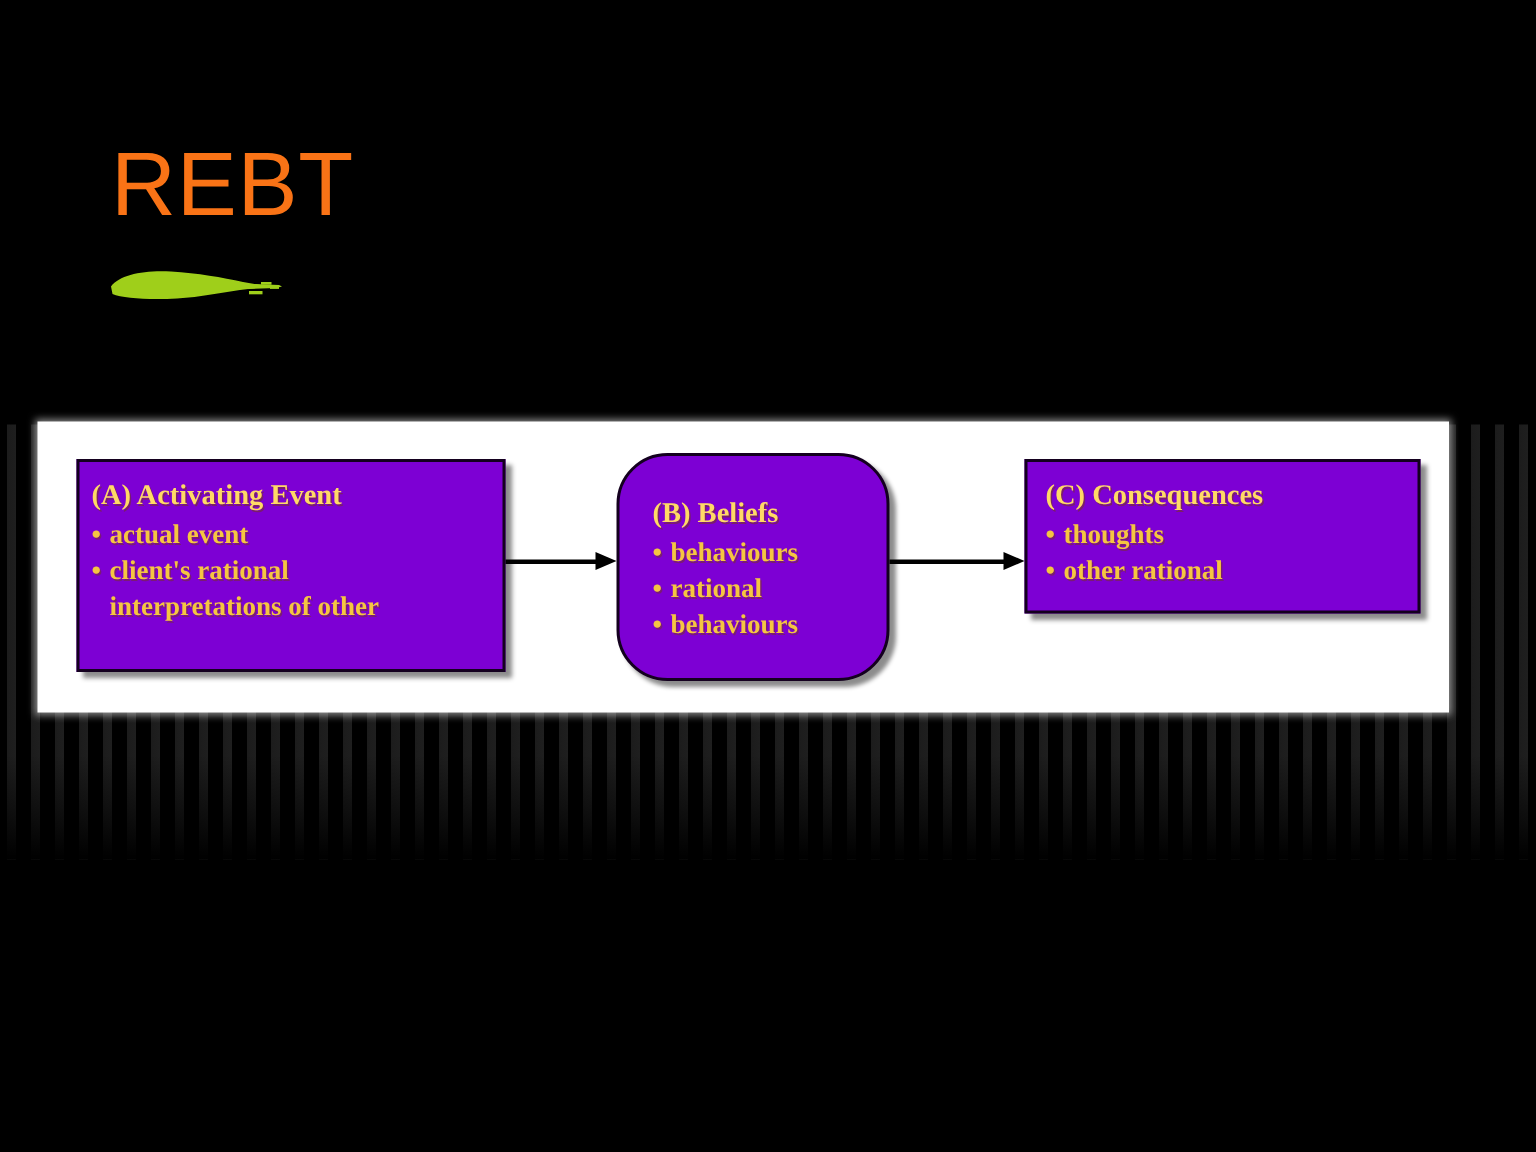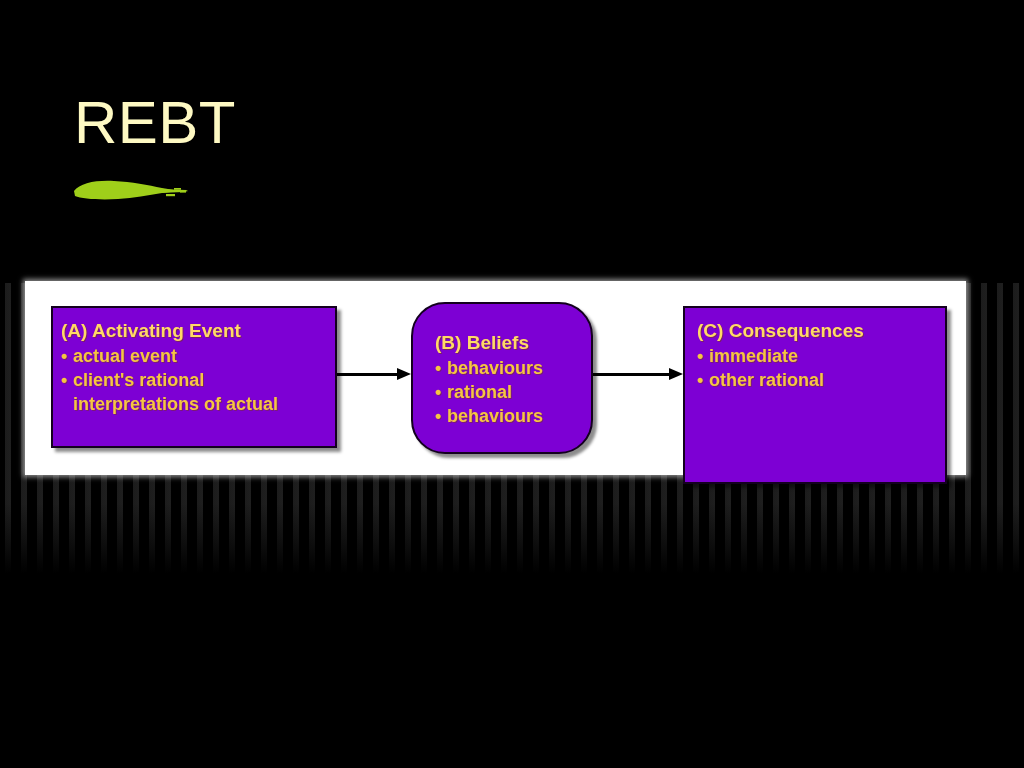--- a/index.html
+++ b/index.html
@@ -45,21 +45,21 @@
         #000000 11px,
         #000000 16px);
     pointer-events: none;
   }
 
   
   #title {
     position: absolute;
     left: 74px;
     top: 92px;
-    color: #fef9c3;
+    color: #f97316;
     font-size: 60px;
     line-height: 62px;
     font-weight: 400;
     letter-spacing: 0.5px;
     white-space: nowrap;
   }
 
   
   #brush {
     position: absolute;
@@ -71,20 +71,21 @@
 
   
   #panel {
     position: absolute;
     left: 25px;
     top: 281px;
     width: 941px;
     height: 194px;
     background: #ffffff;
     box-shadow: 0 0 5px 2px rgba(255,255,255,0.55);
+    font-family: Liberation Serif, serif;
   }
 
   
   #diagram {
     position: absolute;
     left: 0; top: 0;
     width: 941px;
     height: 194px;
   }
 
@@ -119,21 +120,21 @@
     text-shadow: 1px 1px 0 rgba(120,60,0,0.45);
   }
   .node li .dot {
     display: inline-block;
     width: 12px;
     color: #f5c542;
   }
 
   #node-a { left: 26px;  top: 25px;  width: 286px; height: 142px; }
   #node-b { left: 386px; top: 21px;  width: 182px; height: 152px; border-radius: 34px; padding-left: 22px; }
-  #node-c { left: 658px; top: 25px;  width: 264px; height: 178px; padding-left: 12px; }
+  #node-c { left: 658px; top: 25px;  width: 264px; height: 103px; padding-left: 12px; }
 
   #node-b .heading { font-size: 19px; margin-top: 16px; }
 
   
   .arrow {
     position: absolute;
     height: 12px;
   }
   .arrow .shaft {
     position: absolute;
@@ -177,21 +178,21 @@
   </div>
 
   <div id="panel">
     <div id="diagram">
 
       <div id="node-a" class="node">
         <div class="heading">(A) Activating Event</div>
         <ul>
           <li><span class="dot">•</span><span>actual event</span></li>
           <li><span class="dot">•</span><span>client's rational</span></li>
-          <li><span class="dot"></span><span>interpretations of actual</span></li>
+          <li><span class="dot"></span><span>interpretations of other</span></li>
         </ul>
       </div>
 
       <div class="arrow" id="arrow-ab">
         <div class="shaft"></div>
         <div class="head"></div>
       </div>
 
       <div id="node-b" class="node">
         <div class="heading">(B) Beliefs</div>
@@ -203,21 +204,21 @@
       </div>
 
       <div class="arrow" id="arrow-bc">
         <div class="shaft"></div>
         <div class="head"></div>
       </div>
 
       <div id="node-c" class="node">
         <div class="heading">(C) Consequences</div>
         <ul>
-          <li><span class="dot">•</span><span>immediate</span></li>
+          <li><span class="dot">•</span><span>thoughts</span></li>
           <li><span class="dot">•</span><span>other rational</span></li>
         </ul>
       </div>
 
     </div>
   </div>
 
 </div>
 
 </body></html>

